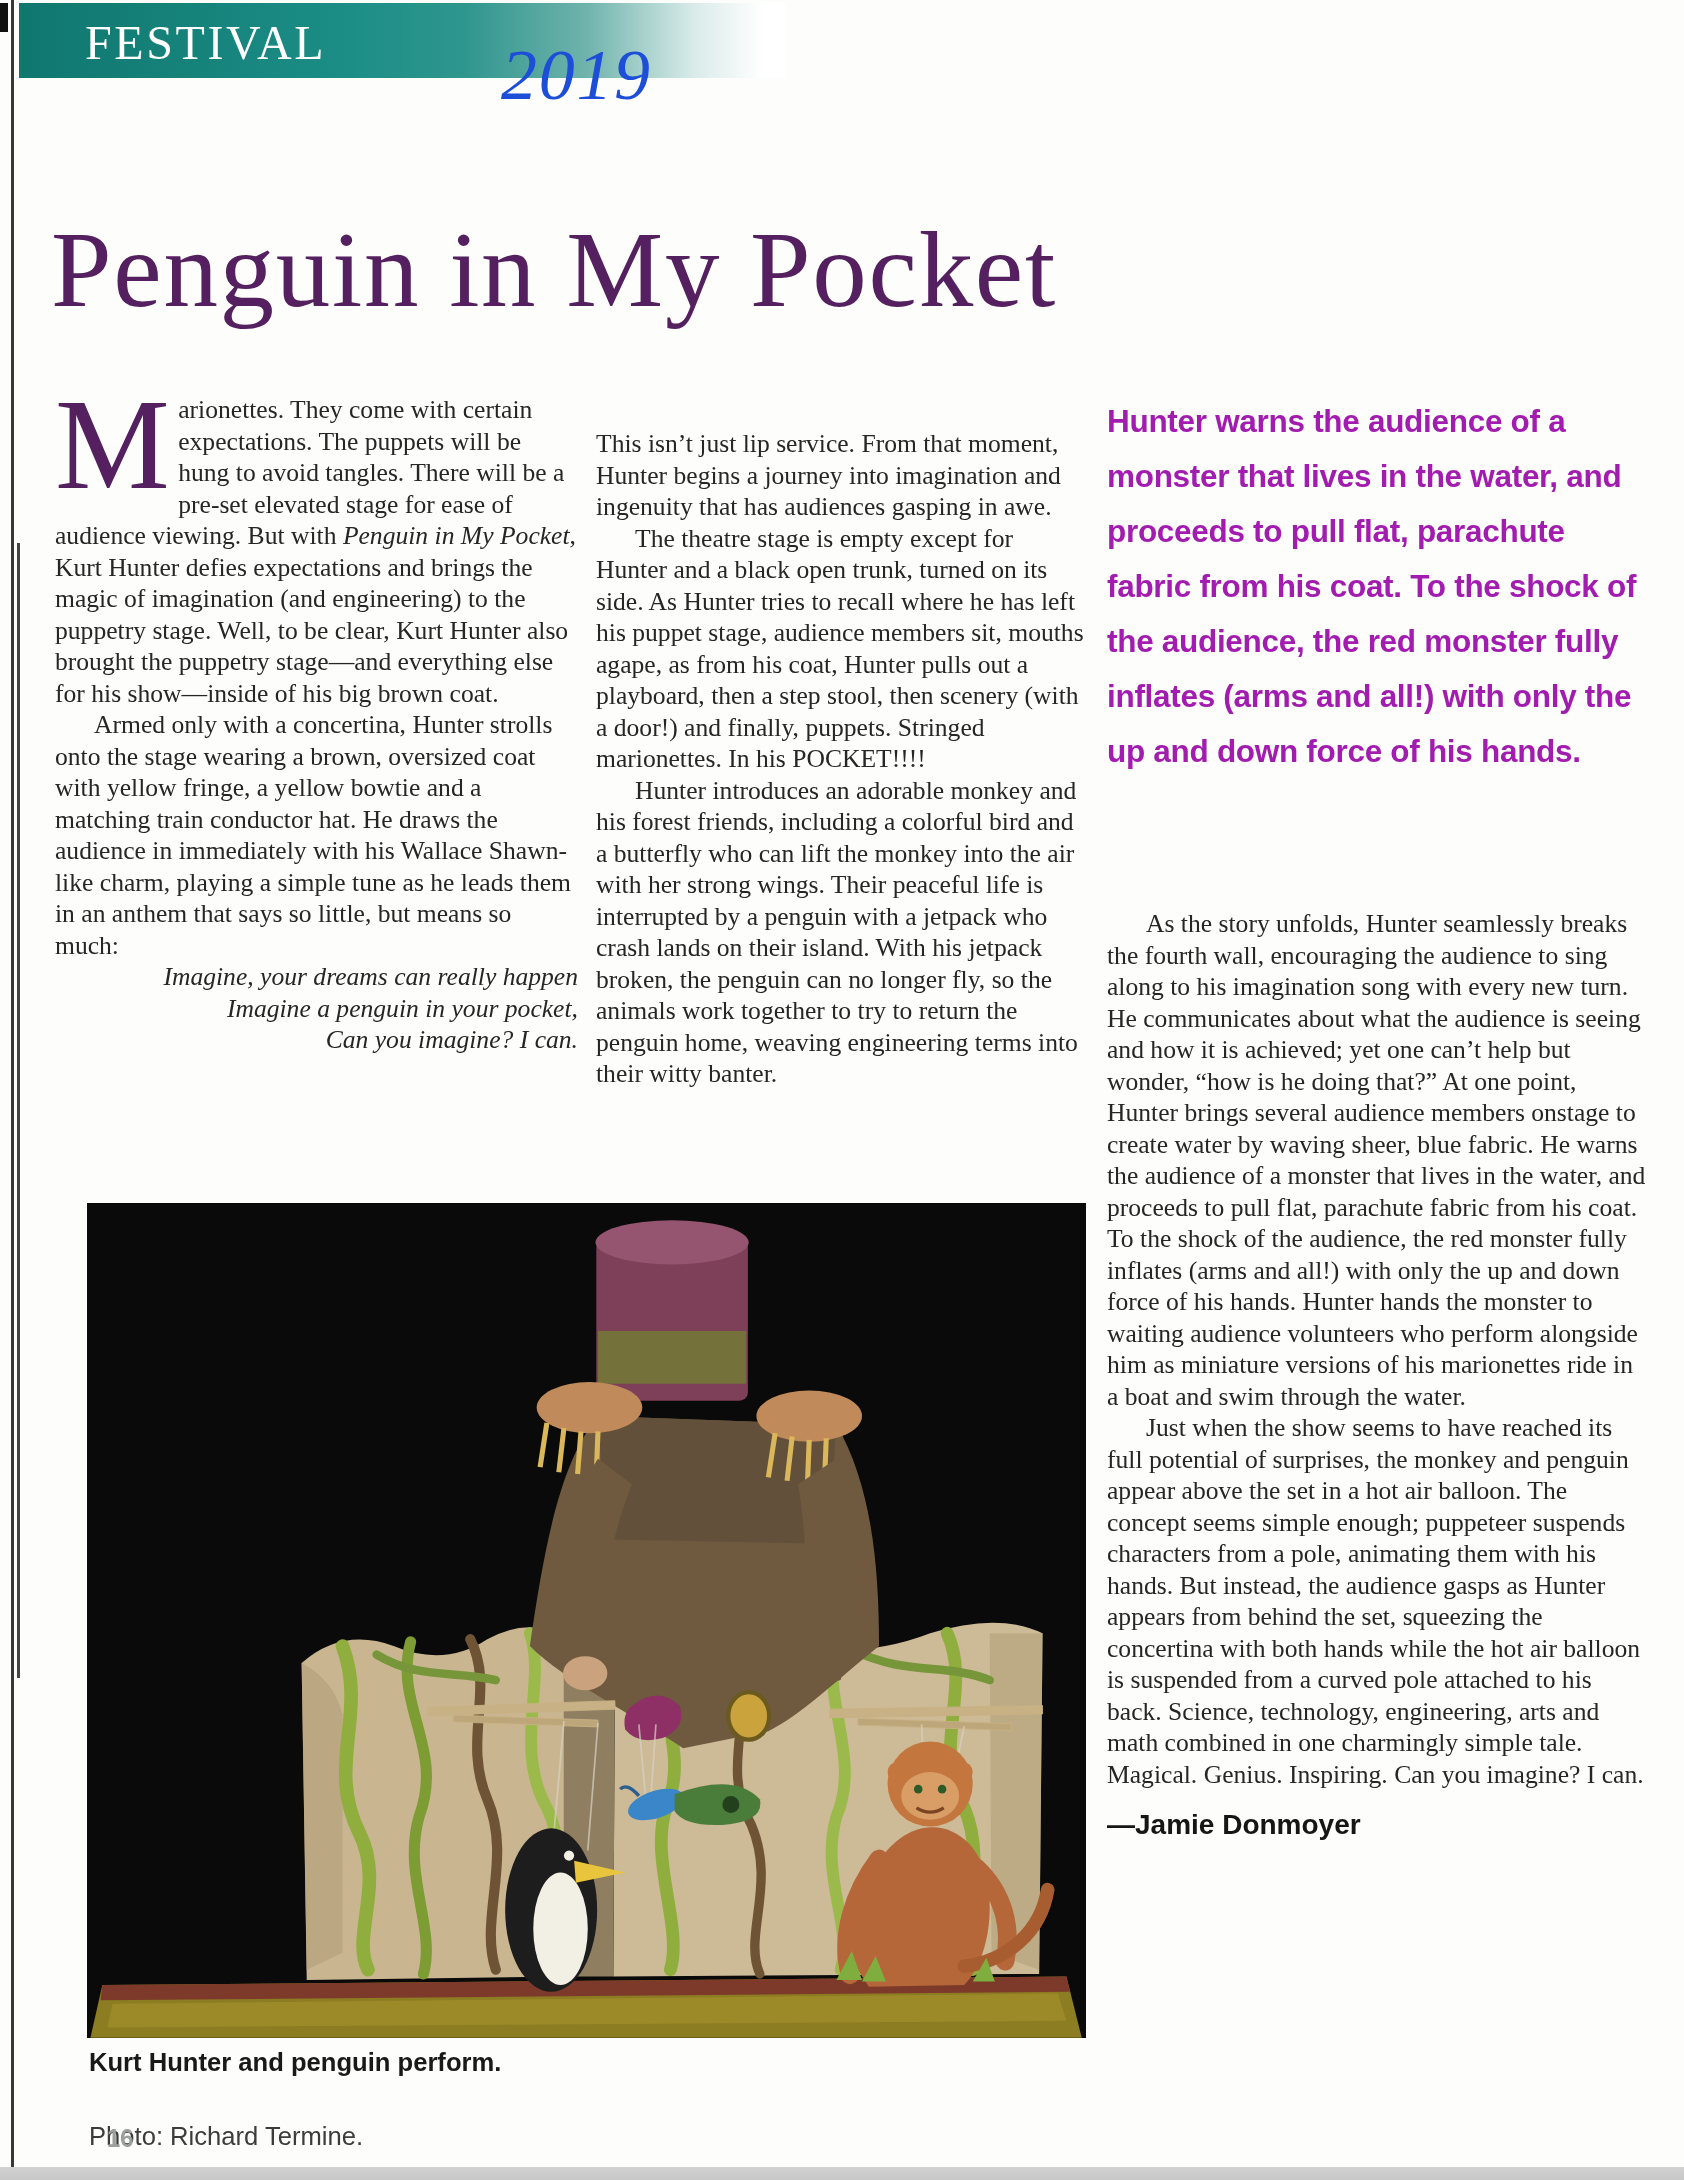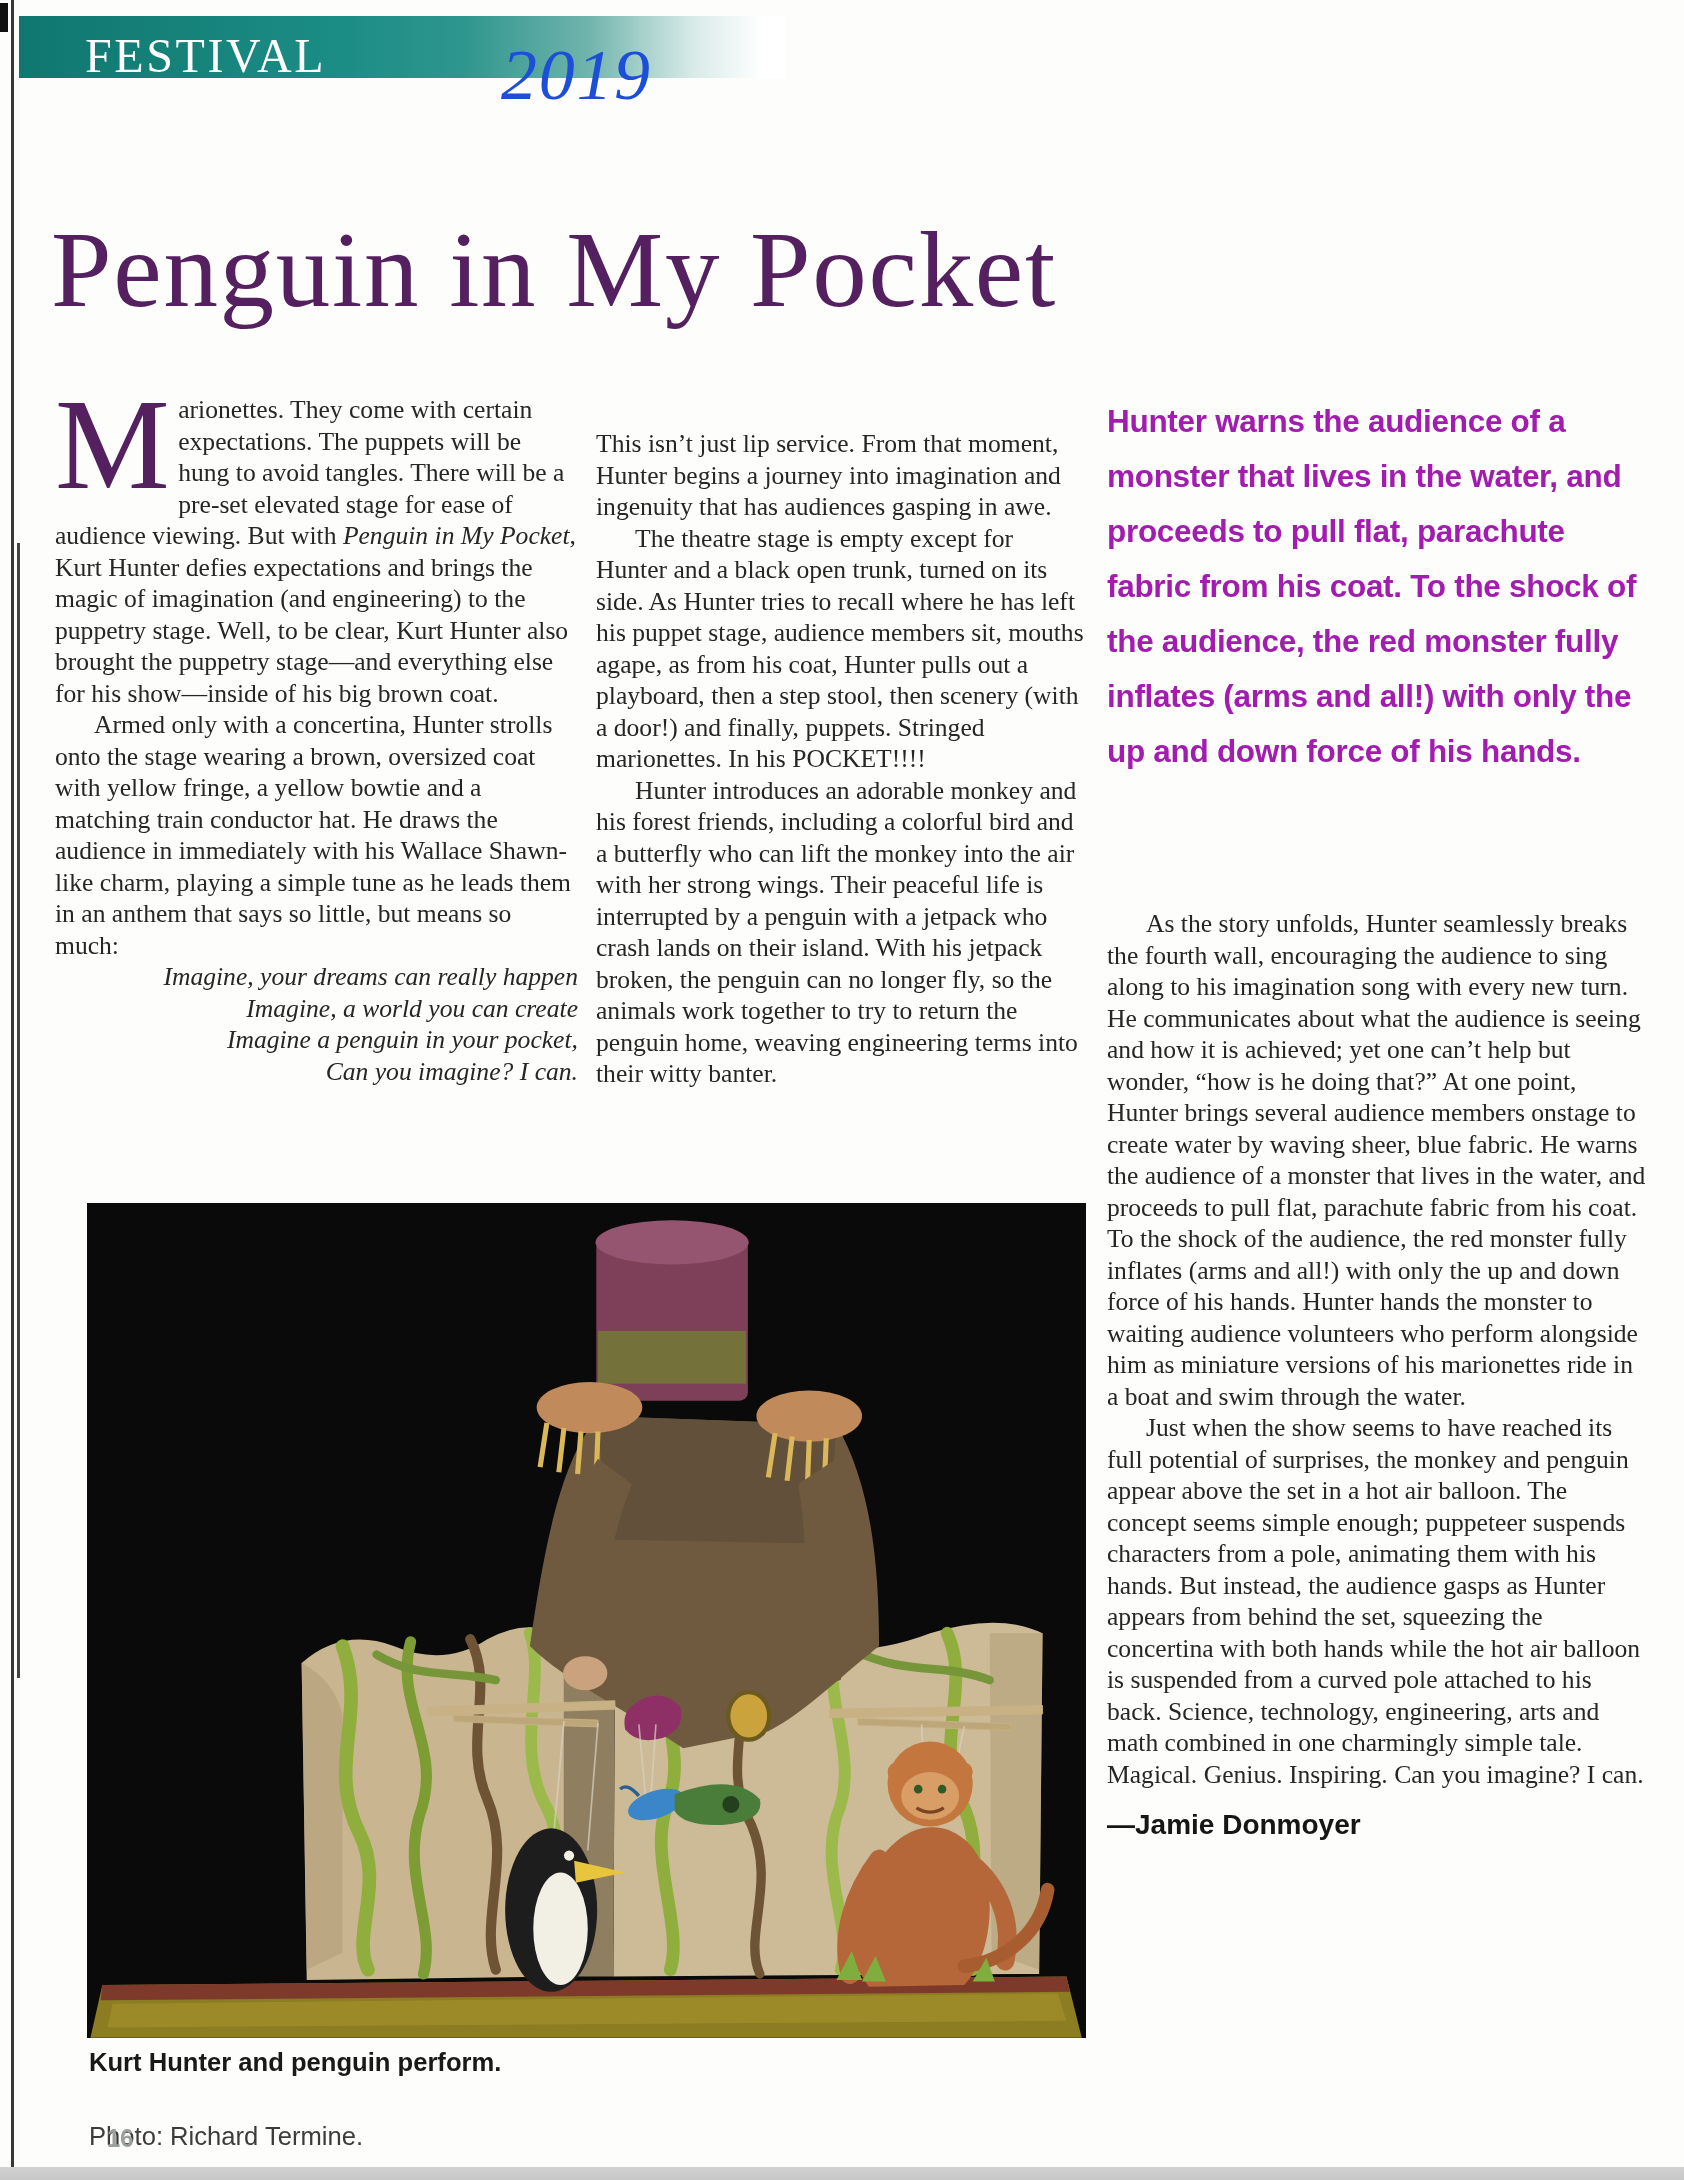--- a/index.html
+++ b/index.html
@@ -9,21 +9,21 @@
     font-family:"Liberation Serif", serif; color:#242424;
   }
   
   .scan-line-1 { position:absolute; left:11px; top:0; width:2.6px; height:2181px; background:#1b1b1b; opacity:.88; }
   .scan-line-2 { position:absolute; left:17px; top:543px; width:3.4px; height:1135px; background:#151515; opacity:.8; }
   .scan-corner { position:absolute; left:0; top:3.4px; width:7.7px; height:29px; background:#111; }
   .scan-bottom { position:absolute; left:0; top:2167px; width:1685px; height:13.6px; background:linear-gradient(180deg,#d2d2d2,#c6c6c6); }
 
   
   .banner {
-    position:absolute; left:19px; top:16px; width:767px; height:62px;
+    position:absolute; left:19px; top:3px; width:767px; height:75px;
     background:linear-gradient(90deg,#10776f 0%, #1b8d85 42%, #2e968e 58%, #6fb3ac 74%, #d9ebe9 88%, #ffffff 97%);
     text-align:right;
   }
   .banner-festival {
     position:absolute; left:66px; top:12px;
     font-family:"Liberation Serif", serif; font-size:48px; letter-spacing:2.6px;
     color:#ffffff; font-weight:normal;
   }
   .banner-year {
     position:absolute; left:501px; top:34px;
@@ -92,21 +92,20 @@
   </div>
   <span class="banner-year">2019</span>
 
   <div class="headline">Penguin in My Pocket</div>
 
   <div class="col col1">
     <p><span class="dropcap">M</span><span>arionettes. They come with certain expectations. The puppets will be hung to avoid tangles. There will be a pre-set elevated stage for ease of audience viewing. But with </span><span class="ital">Penguin in My Pocket</span><span>, Kurt Hunter defies expectations and brings the magic of imagination (and engineering) to the puppetry stage. Well, to be clear, Kurt Hunter also brought the puppetry stage—and everything else for his show—inside of his big brown coat.</span></p>
     <p class="indent">Armed only with a concertina, Hunter strolls onto the stage wearing a brown, oversized coat with yellow fringe, a yellow bowtie and a matching train conductor hat. He draws the audience in immediately with his Wallace Shawn-like charm, playing a simple tune as he leads them in an anthem that says so little, but means so much:</p>
     <div class="anthem">
       <div>Imagine, your dreams can really happen</div>
-      <div>Imagine, a world you can create</div>
       <div>Imagine a penguin in your pocket,</div>
       <div>Can you imagine? I can.</div>
     </div>
   </div>
 
   <div class="col col2">
     <p>This isn’t just lip service. From that moment, Hunter begins a journey into imagination and ingenuity that has audiences gasping in awe.</p>
     <p class="indent">The theatre stage is empty except for Hunter and a black open trunk, turned on its side. As Hunter tries to recall where he has left his puppet stage, audience members sit, mouths agape, as from his coat, Hunter pulls out a playboard, then a step stool, then scenery (with a door!) and finally, puppets. Stringed marionettes. In his POCKET!!!!</p>
     <p class="indent">Hunter introduces an adorable monkey and his forest friends, including a colorful bird and a butterfly who can lift the monkey into the air with her strong wings. Their peaceful life is interrupted by a penguin with a jetpack who crash lands on their island. With his jetpack broken, the penguin can no longer fly, so the animals work together to try to return the penguin home, weaving engineering terms into their witty banter.</p>
   </div>

